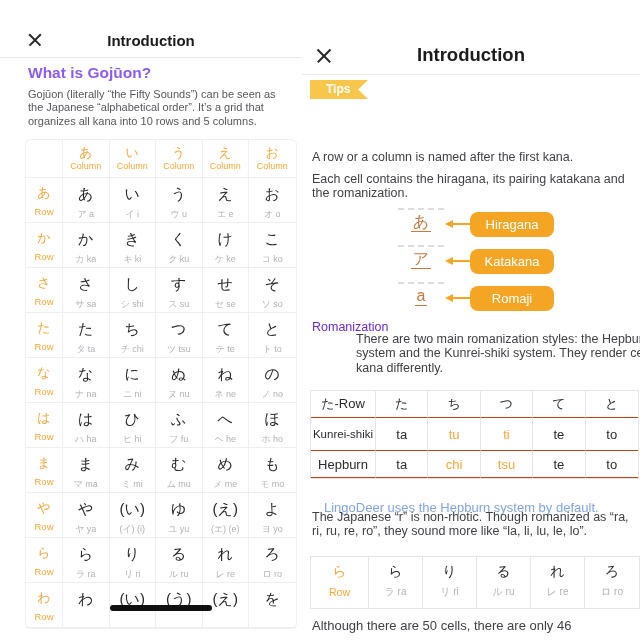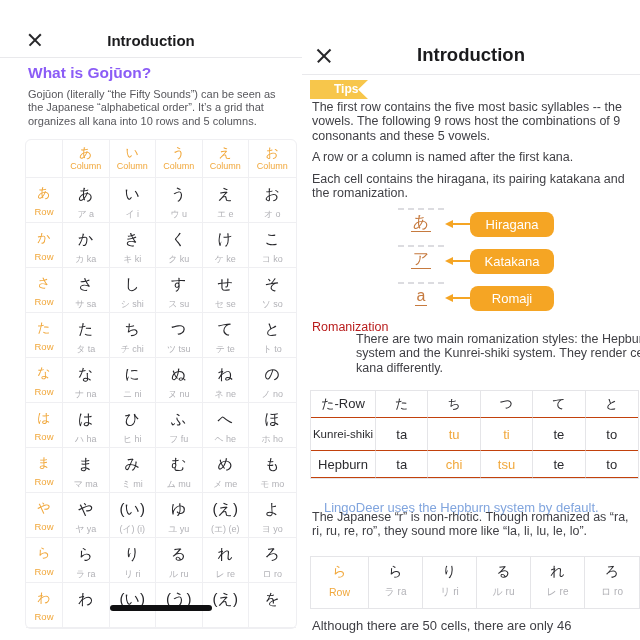--- a/index.html
+++ b/index.html
@@ -37,25 +37,25 @@
   .kt-kana{font-size:15px;color:#27272b;line-height:19px;margin-top:1px;}
   .kt-sub{font-size:9px;color:#B2B2B7;line-height:11px;margin-top:6px;white-space:nowrap;}
   .home-indicator{position:absolute;top:605px;left:110px;width:102px;height:6px;border-radius:3px;background:#101012;}
 
   
   .rp-header{position:absolute;top:0;left:0;right:0;height:74px;border-bottom:1px solid #E9E9EC;background:#fff;}
   .rp-header .x-icon{left:14px;top:48px;width:16px;height:16px;}
   .rp-header .x-icon::before,.rp-header .x-icon::after{top:7px;}
   .rp-title{position:absolute;top:44px;left:0;right:0;text-align:center;font-size:18.5px;font-weight:600;color:#1b1b1d;}
   .tips-badge{position:absolute;top:80px;left:8px;height:19px;width:58px;box-sizing:border-box;
-    background:var(--badge,#F7C64B);color:#fff;font-size:12px;font-weight:700;line-height:19px;padding-left:24px;
+    background:var(--badge,#F7C64B);color:#fff;font-size:12px;font-weight:700;line-height:19px;padding-left:16px;
     clip-path:polygon(0 0,100% 0,83% 50%,100% 100%,0 100%);}
   .rp-p{position:absolute;left:10px;width:327px;margin:0;font-size:12.5px;line-height:14.4px;color:#3f3f44;}
   .p1{top:100px;} .p2{top:150px;} .p3{top:172px;}
-  .rp-subhead{position:absolute;top:320px;left:10px;margin:0;font-size:12.5px;font-weight:400;color:#b91c1c;}
+  .rp-subhead{position:absolute;top:320px;left:10px;margin:0;font-size:12.5px;font-weight:400;color:#6d28d9;}
   .p4{top:332px;margin-left:44px;}
   .blue-note{position:absolute;top:488px;left:10px;margin:12px;font-size:13px;color:var(--blue,#81A5DE);}
   .p5{top:510px;}
   .footer-partial{position:absolute;top:618px;left:10px;margin:0;font-size:13px;color:#3f3f44;white-space:nowrap;}
 
   
   .diagram{position:absolute;top:205px;left:0;width:100%;height:112px;}
   .dg-row{position:absolute;left:0;width:100%;height:36px;}
   .dg-dash{position:absolute;left:96px;top:3px;width:46px;border-top:2px dashed #DCDCE0;}
   .dg-char{position:absolute;left:96px;top:7px;width:46px;text-align:center;font-size:16px;color:var(--rust,#C67A3F);line-height:20px;}
@@ -363,21 +363,20 @@
   </section>
 
   <section class="panel right">
     <header class="rp-header">
       <div class="x-icon"></div>
       <div class="rp-title">Introduction</div>
     </header>
 
     <div class="tips-badge">Tips</div>
 
-    <p class="rp-p p1">The first row contains the five most basic syllables -- the vowels. The following 9 rows host the combinations of 9 consonants and these 5 vowels.</p>
     <p class="rp-p p3">Each cell contains the hiragana, its pairing katakana and the romanization.</p>
     <p class="rp-p p2">A row or a column is named after the first kana.</p>
 
     <div class="diagram" id="diagram">
         <div class="dg-row" style="top: 0px;">
           <div class="dg-dash"></div>
           <div class="dg-char"><span>あ</span></div>
           <div class="dg-arrow"></div>
           <div class="dg-btn">Hiragana</div>
         </div>

